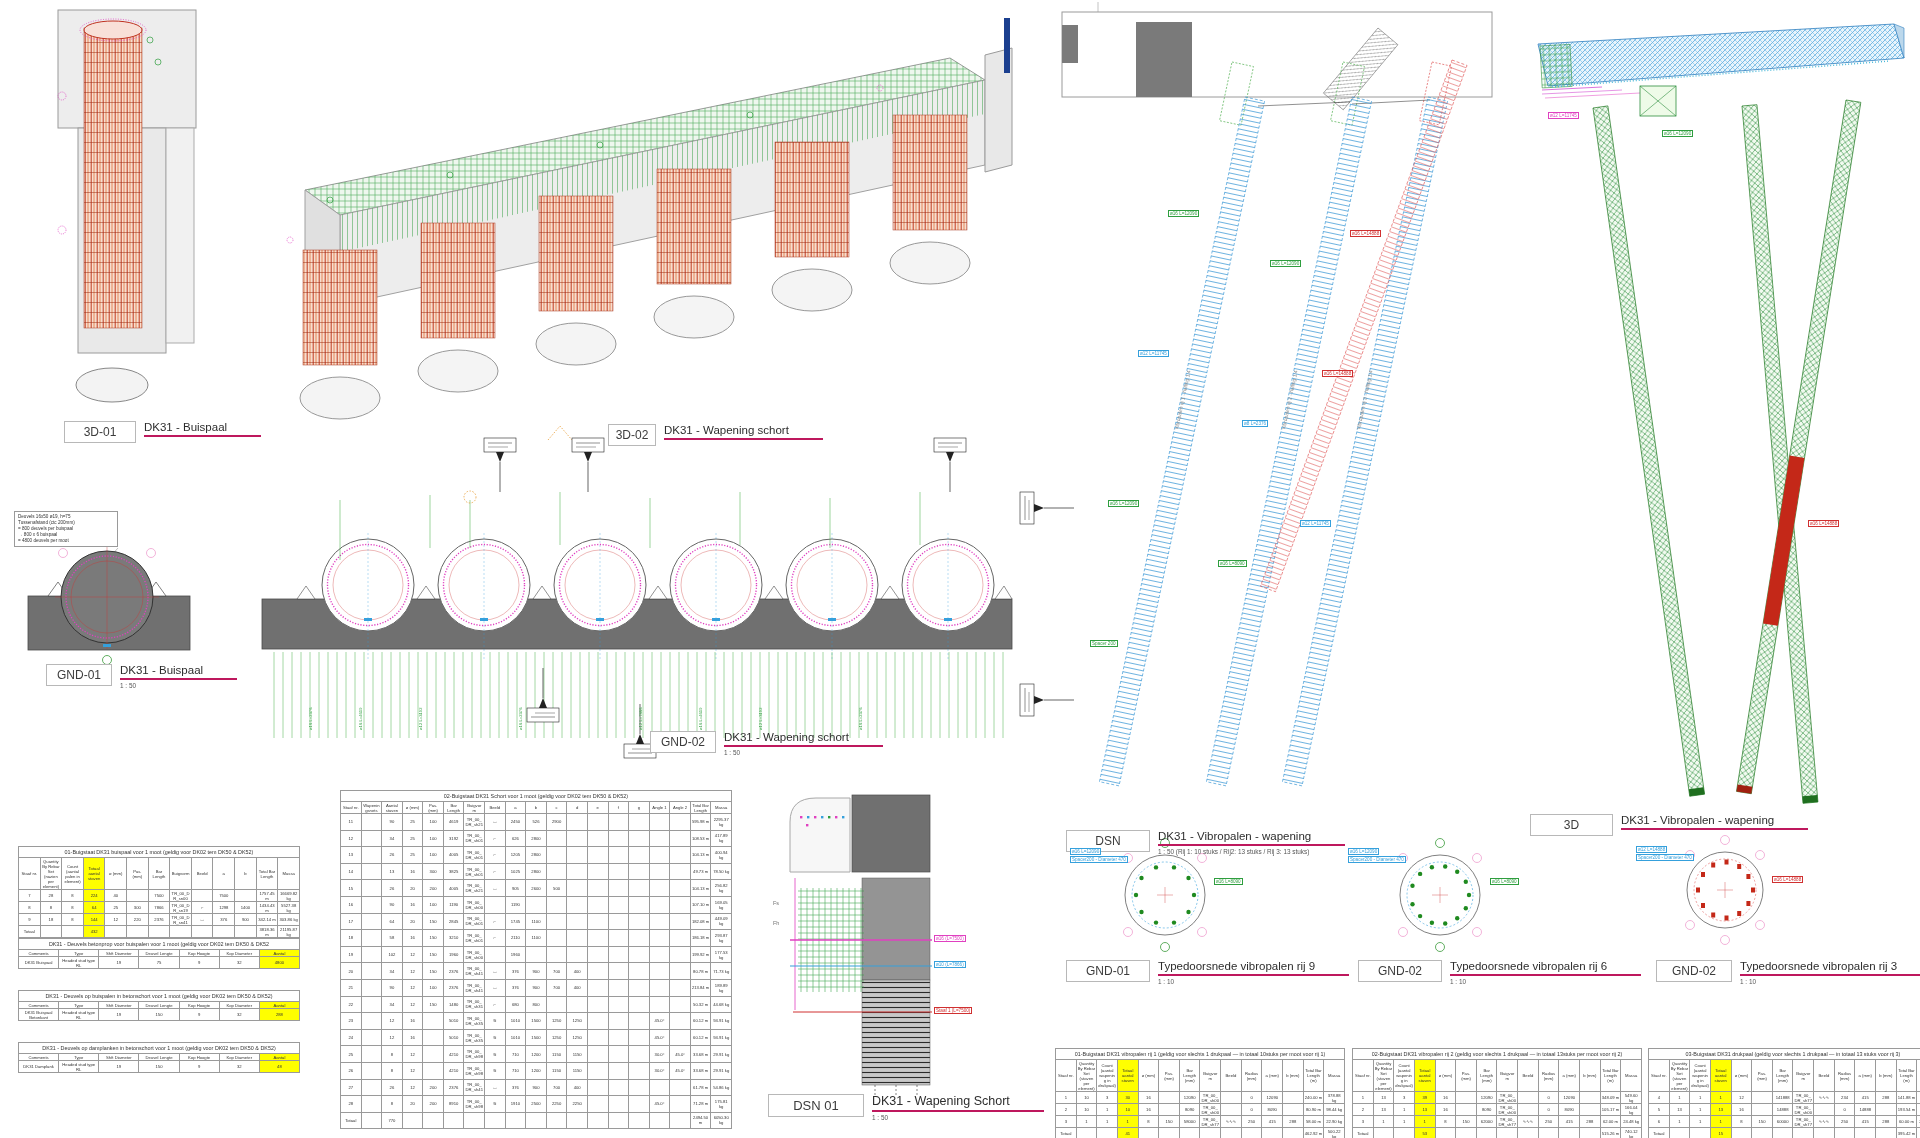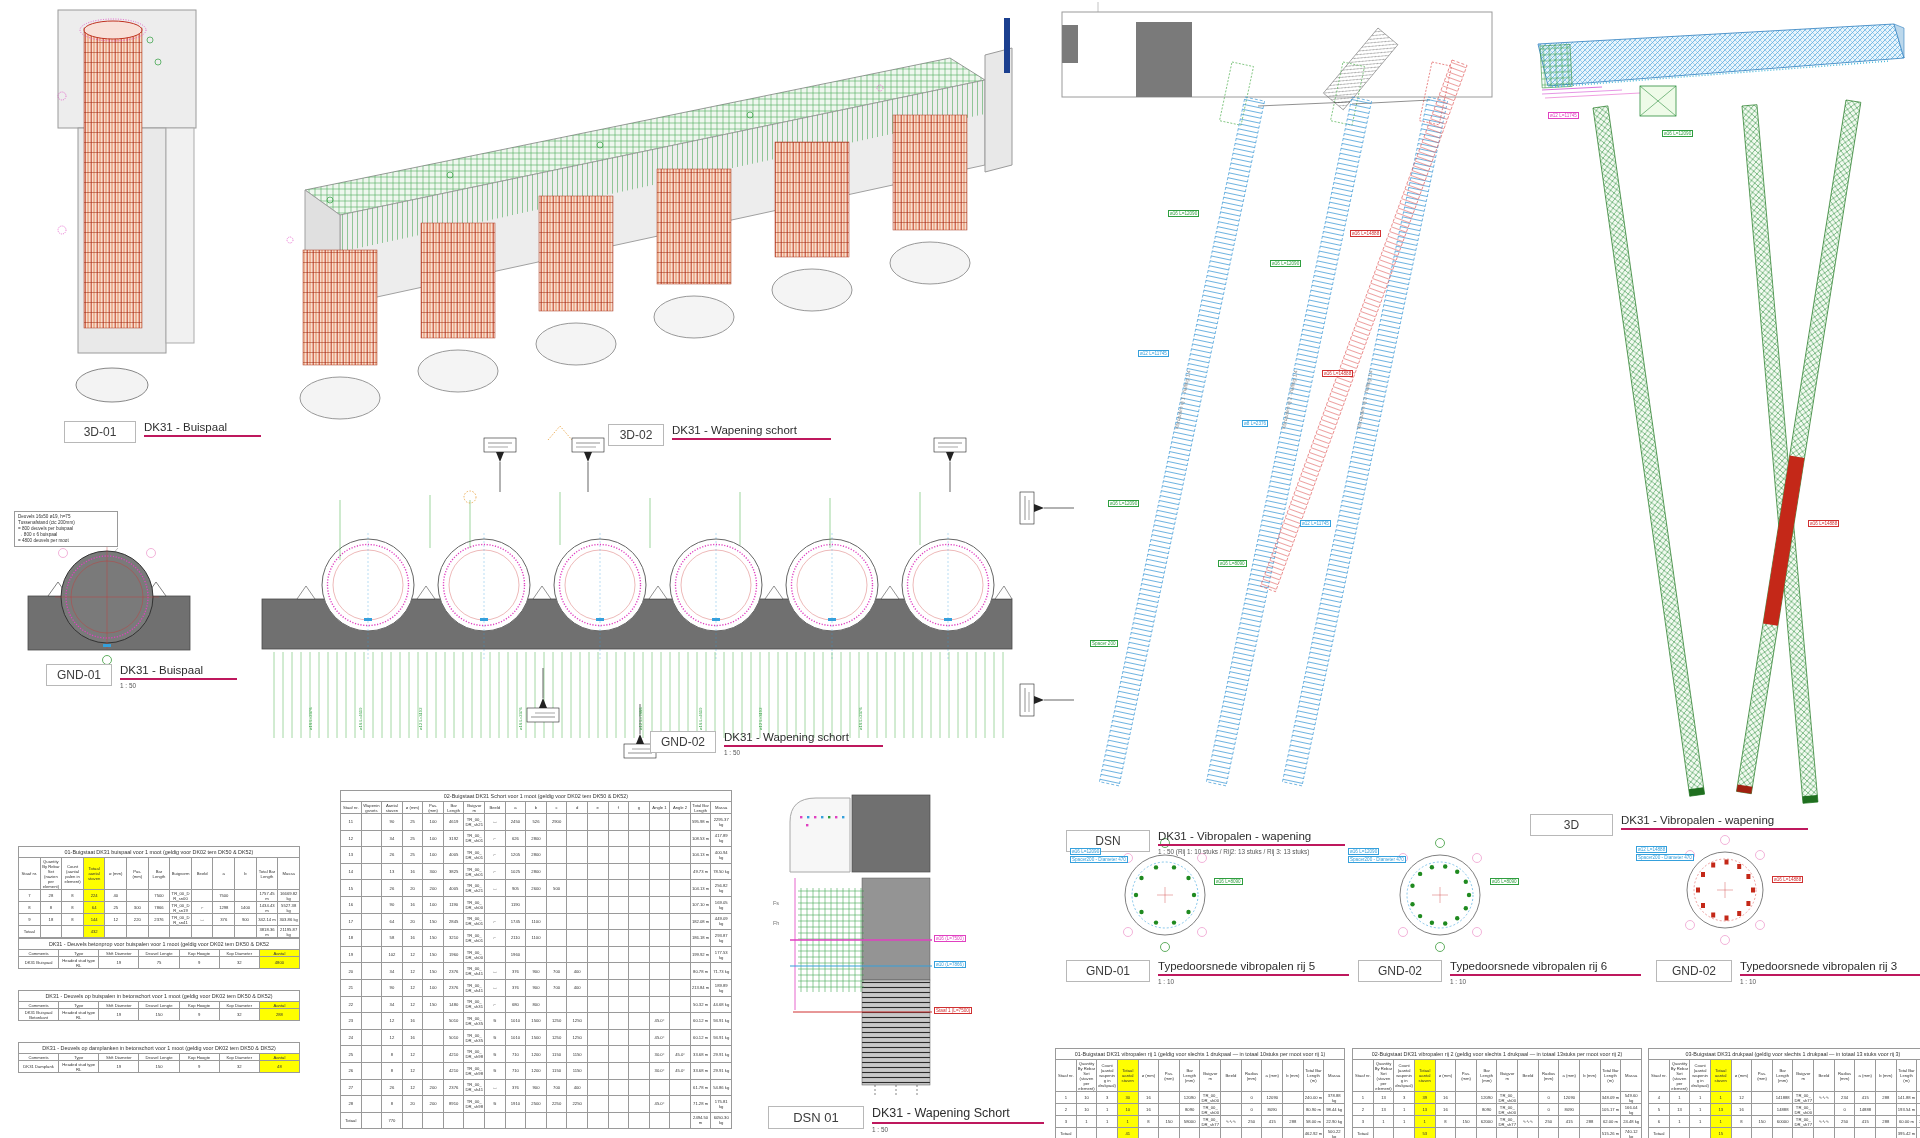--- a/index.html
+++ b/index.html
@@ -417,21 +417,21 @@
 </svg>
 
 <div class="viewlabel" style="left:64px;top:421px;">
   <span class="tagbox" style="width:72px;">3D-01</span>
   <span class="vtext">
       <span class="vtitle">DK31 - Buispaal</span>
       <span class="vscale"></span>
     </span>
 </div>
 <div class="viewlabel" style="left:608px;top:424px;">
-  <span class="tagbox" style="width:56px;">3D-02</span>
+  <span class="tagbox" style="width:48px;">3D-02</span>
   <span class="vtext">
       <span class="vtitle">DK31 - Wapening schort</span>
       <span class="vscale"></span>
     </span>
 </div>
 <div class="viewlabel" style="left:46px;top:664px;">
   <span class="tagbox" style="width:66px;">GND-01</span>
   <span class="vtext">
       <span class="vtitle">DK31 - Buispaal</span>
       <span class="vscale">1 : 50</span>
@@ -454,39 +454,39 @@
 <div class="viewlabel" style="left:1530px;top:814px;">
   <span class="tagbox" style="width:83px;">3D</span>
   <span class="vtext">
       <span class="vtitle">DK31 - Vibropalen - wapening</span>
       <span class="vscale"></span>
     </span>
 </div>
 <div class="viewlabel" style="left:1066px;top:960px;">
   <span class="tagbox" style="width:84px;">GND-01</span>
   <span class="vtext">
-      <span class="vtitle">Typedoorsnede vibropalen rij 5</span>
+      <span class="vtitle">Typedoorsnede vibropalen rij 9</span>
       <span class="vscale">1 : 10</span>
     </span>
 </div>
 <div class="viewlabel" style="left:1358px;top:960px;">
   <span class="tagbox" style="width:84px;">GND-02</span>
   <span class="vtext">
       <span class="vtitle">Typedoorsnede vibropalen rij 6</span>
       <span class="vscale">1 : 10</span>
     </span>
 </div>
 <div class="viewlabel" style="left:1656px;top:960px;">
   <span class="tagbox" style="width:76px;">GND-02</span>
   <span class="vtext">
       <span class="vtitle">Typedoorsnede vibropalen rij 3</span>
       <span class="vscale">1 : 10</span>
     </span>
 </div>
-<div class="viewlabel" style="left:768px;top:1094px;margin-top:12px;">
+<div class="viewlabel" style="left:768px;top:1094px;">
   <span class="tagbox" style="width:96px;font-size:13px;">DSN 01</span>
   <span class="vtext">
       <span class="vtitle" style="font-size:12.5px;">DK31 - Wapening Schort</span>
       <span class="vscale">1 : 50</span>
     </span>
 </div>
 
 <div class="note" style="left:14px;top:511px;">
     <div>Deuvels 16x50 ø19, h=75</div>
     <div>Tussenafstand (ctc 200mm)</div>

